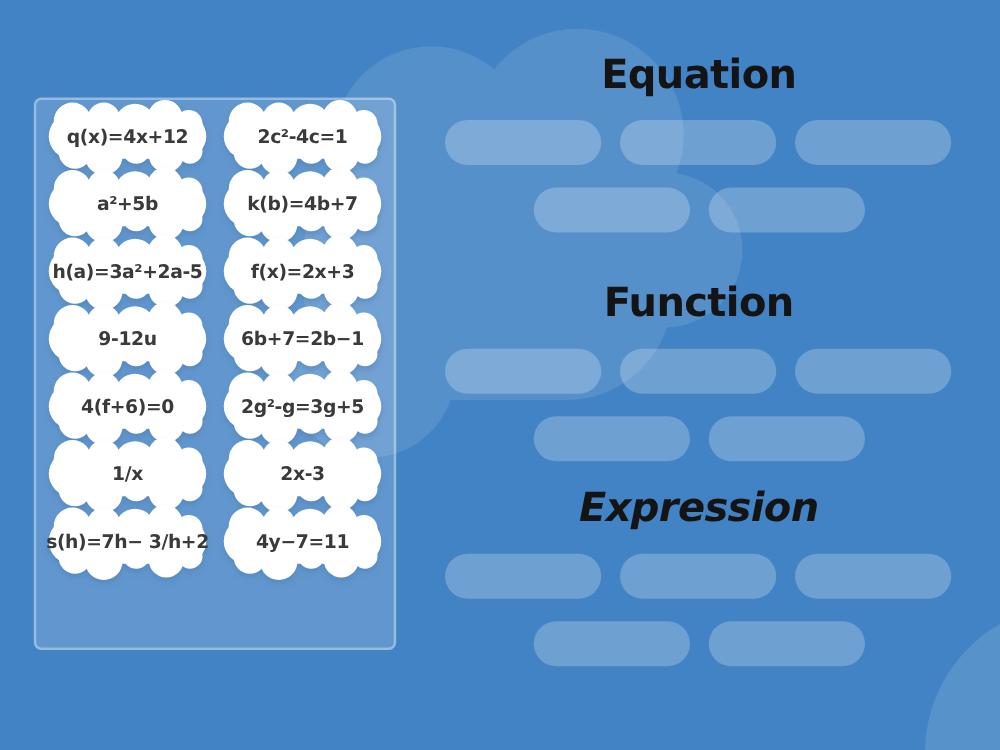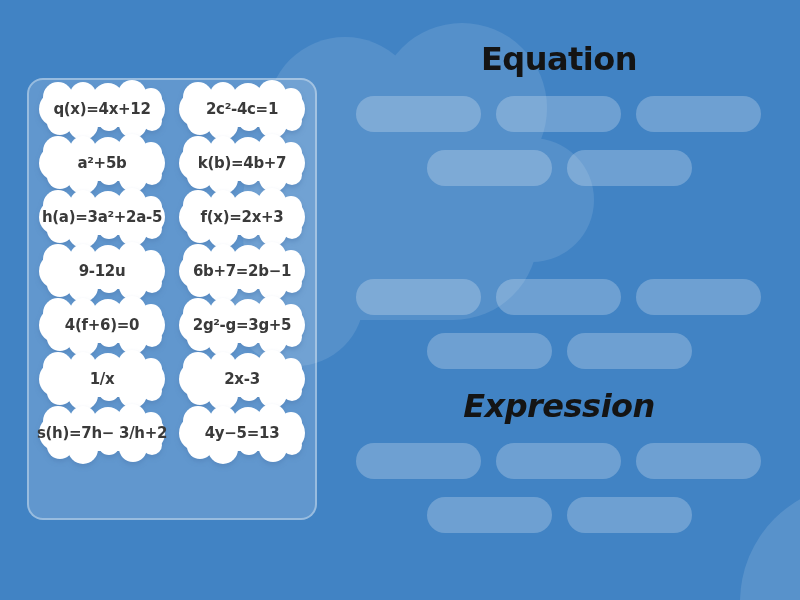--- a/index.html
+++ b/index.html
@@ -20,21 +20,21 @@
     z-index: 0;
     pointer-events: none;
   }
   
   .panel {
     position: absolute;
     left: 27px; top: 78px;
     width: 290px; height: 442px;
     background: rgba(255,255,255,0.17);
     border: 2px solid rgba(255,255,255,0.35);
-    border-radius: 16px;
+    border-radius: 6px;
     box-sizing: border-box;
     z-index: 1;
   }
   .tile-grid {
     position: absolute;
     left: 3px; right: 3px; top: 2px; bottom: 2px;
     display: grid;
     grid-template-columns: 1fr 1fr;
     grid-auto-rows: 54px;
     align-items: center;
@@ -191,40 +191,41 @@
       <div class="tile">
         <i class="puffs"></i>
         <span class="tile-label">2x-3</span>
       </div>
       <div class="tile">
         <i class="puffs"></i>
         <span class="tile-label">s(h)=7h− 3/h+2</span>
       </div>
       <div class="tile">
         <i class="puffs"></i>
-        <span class="tile-label">4y−5=13</span>
+        <span class="tile-label">4y−7=11</span>
       </div>
 
     </div>
   </div>
 
   <section class="category cat-equation">
     <h2 class="cat-title">Equation</h2>
     <div class="slot-row row1">
       <div class="slot"></div>
       <div class="slot"></div>
       <div class="slot"></div>
     </div>
     <div class="slot-row row2">
       <div class="slot"></div>
       <div class="slot"></div>
     </div>
   </section>
 
   <section class="category cat-function">
+    <h2 class="cat-title">Function</h2>
     <div class="slot-row row1">
       <div class="slot"></div>
       <div class="slot"></div>
       <div class="slot"></div>
     </div>
     <div class="slot-row row2">
       <div class="slot"></div>
       <div class="slot"></div>
     </div>
   </section>

